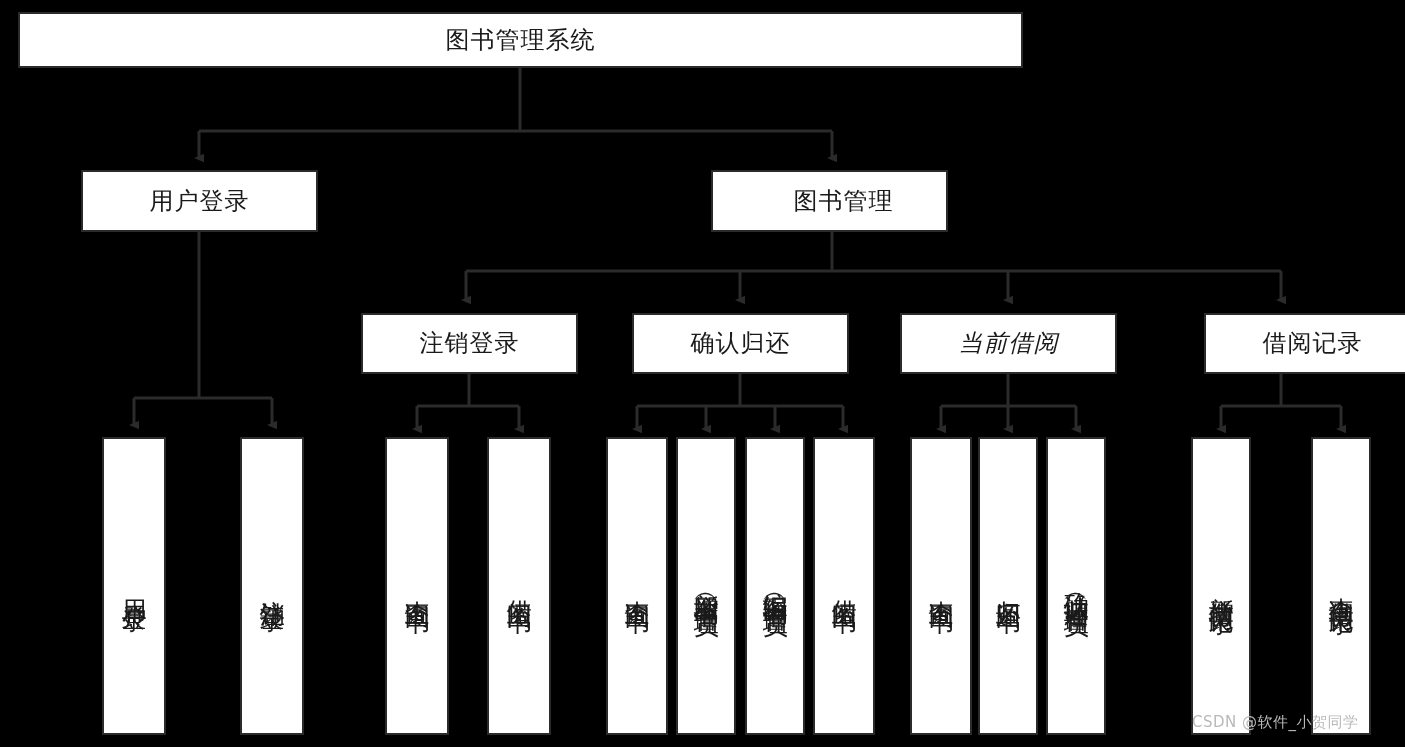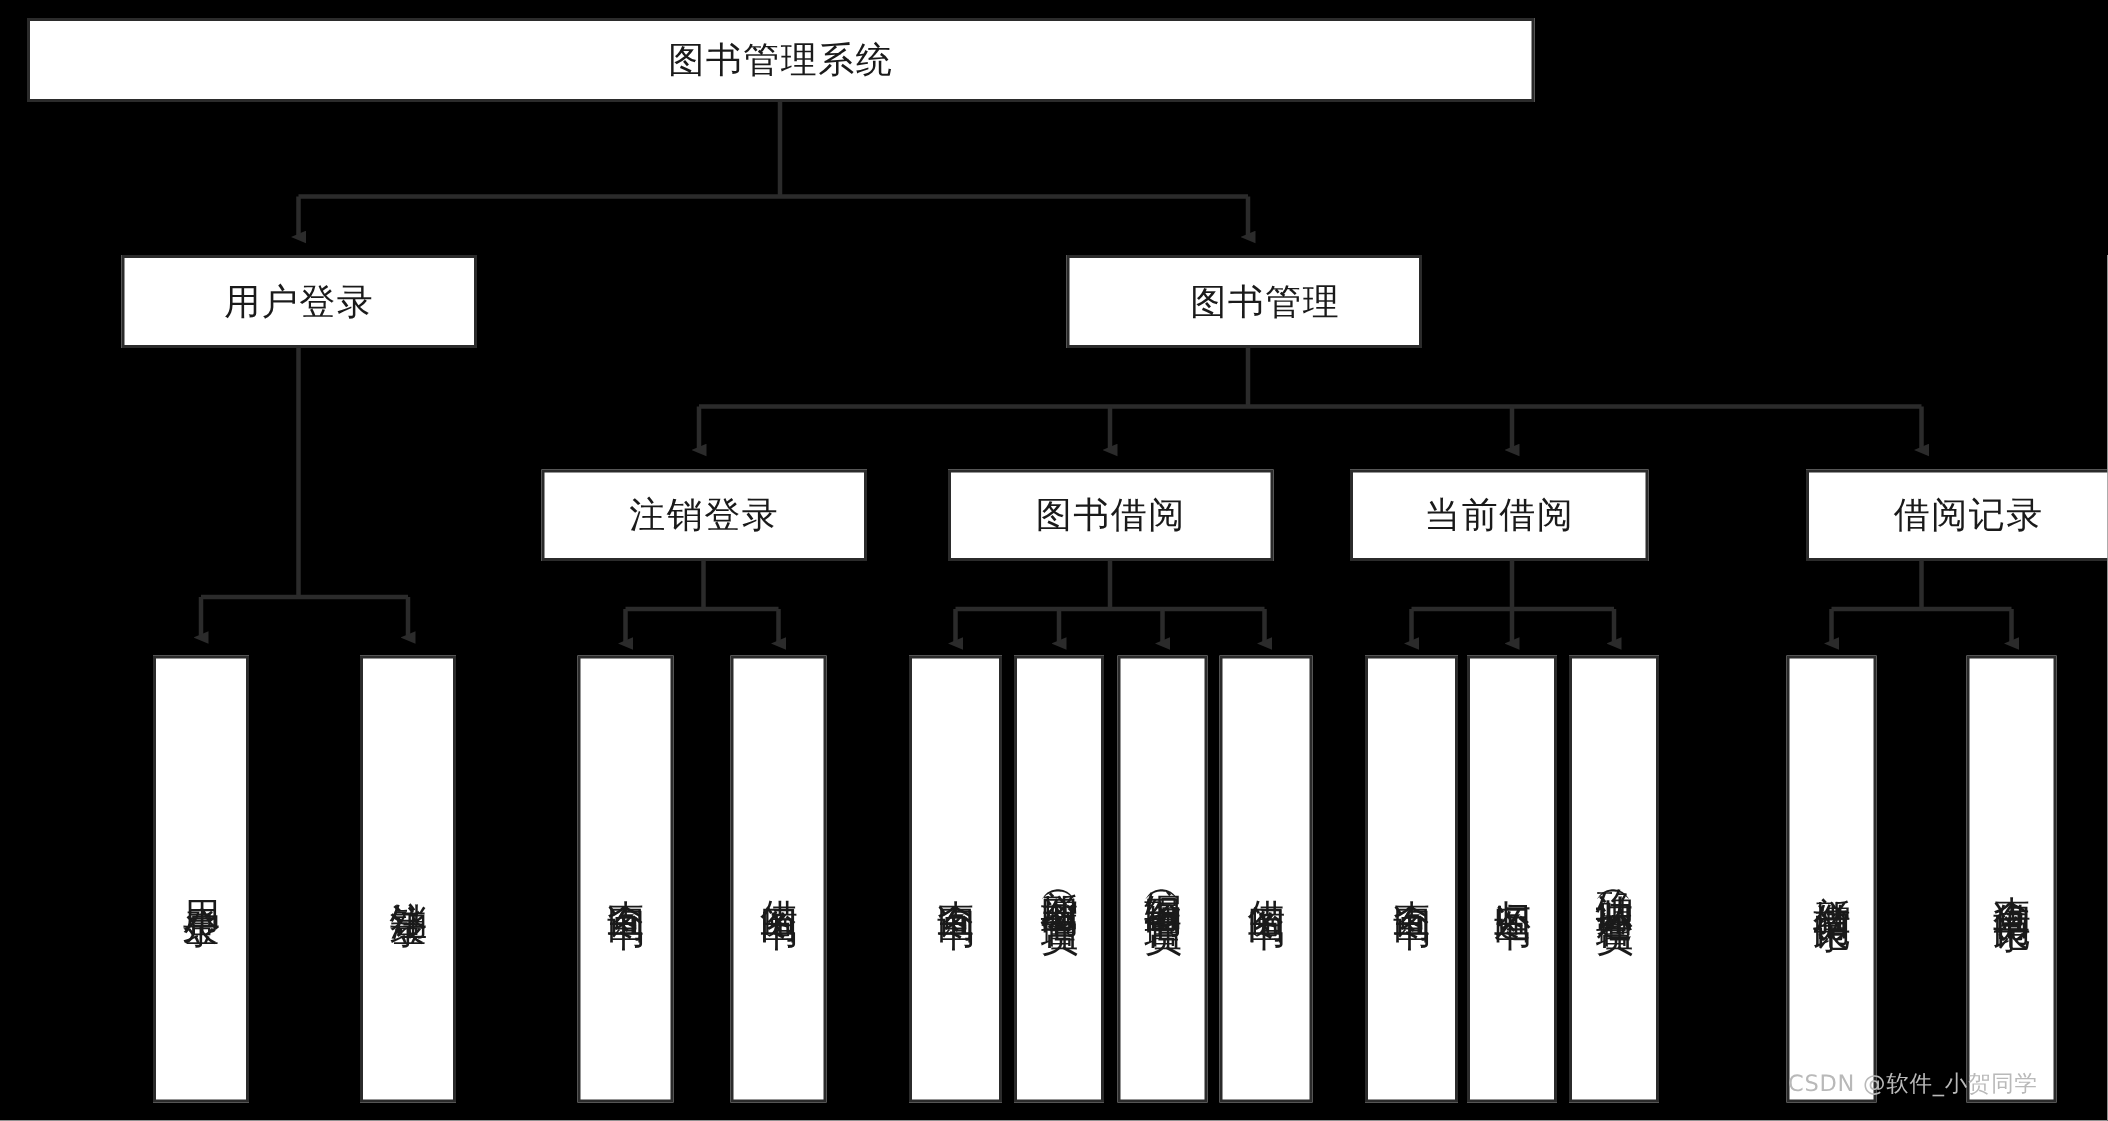--- a/index.html
+++ b/index.html
@@ -127,23 +127,23 @@
     <span>用户登录</span>
   </div>
   <div class="node node-h" style="left:711px; top:170px; width:237px; height:62px;padding-left:28px;">
     <span>图书管理</span>
   </div>
 
   <div class="node node-h" style="left:361px; top:313px; width:217px; height:61px;">
     <span>注销登录</span>
   </div>
   <div class="node node-h" style="left:632px; top:313px; width:217px; height:61px;">
-    <span>图书借阅</span>
+    <span>确认归还</span>
   </div>
-  <div class="node node-h" style="left:900px; top:313px; width:199px; height:61px;">
+  <div class="node node-h" style="left:900px; top:313px; width:217px; height:61px;font-style:italic;">
     <span>当前借阅</span>
   </div>
   <div class="node node-h" style="left:1204px; top:313px; width:217px; height:61px;">
     <span>借阅记录</span>
   </div>
 
   <div class="node node-v" style="left:102px; top:437px; width:64px; height:298px;">
     <span class="vtext">用户登录</span>
   </div>
   <div class="node node-v" style="left:240px; top:437px; width:64px; height:298px;">

